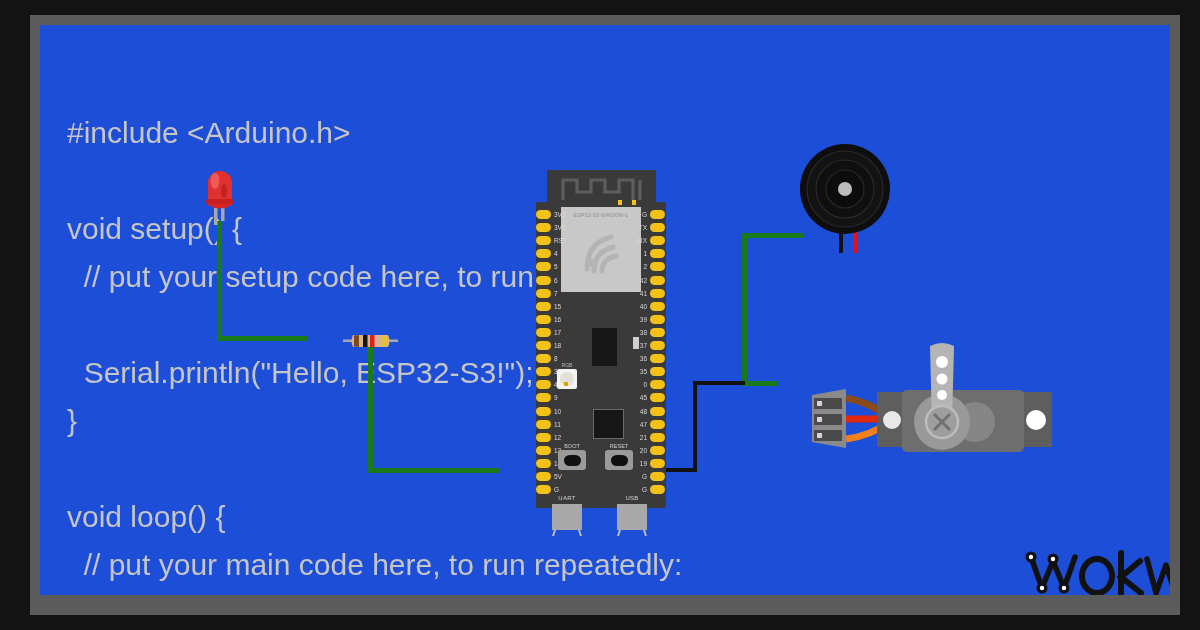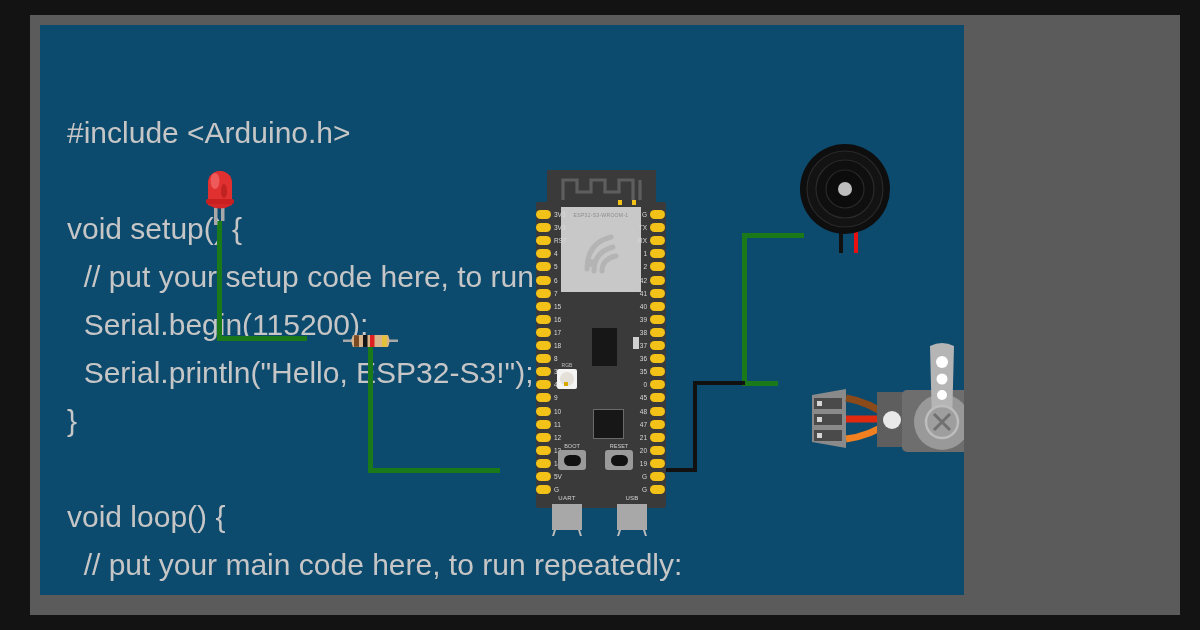--- a/index.html
+++ b/index.html
@@ -19,22 +19,22 @@
   .frame {
     position: absolute;
     left: 30px; top: 15px;
     width: 1150px; height: 600px;
     background: #5b5b5b;
   }
   
   .canvas {
     position: absolute;
     left: 40px; top: 25px;
-    width: 924px; height: 570px;
-    background: #0c4a6e;
+    width: 1130px; height: 570px;
+    background: #1d4ed8;
     overflow: hidden;
   }
   
   .code {
     position: absolute;
     left: 0; top: 0;
     width: 1130px; height: 570px;
     color: #c6c6c6;
     font-family: "Liberation Sans", sans-serif;
     font-size: 30px;
@@ -190,21 +190,20 @@
 <div id="root">
 
   <div class="frame"></div>
 
   <div class="canvas">
 
     <div class="code">
       <div class="code-line" style="top:84px;">#include &lt;Arduino.h&gt;</div>
       <div class="code-line" style="top:180px;">void setup() {</div>
       <div class="code-line" style="top:228px;">  // put your setup code here, to run once:</div>
-      <div class="code-line" style="top:276px;">  Serial.begin(115200);</div>
       <div class="code-line" style="top:324px;">  Serial.println("Hello, ESP32-S3!");</div>
       <div class="code-line" style="top:372px;">}</div>
       <div class="code-line" style="top:516px;">  // put your main code here, to run repeatedly:</div>
       <div class="code-line" style="top:468px;">void loop() {</div>
       <div class="code-line" style="top:564px;">  delay(10); // this speeds up the simulation</div>
     </div>
 
     <div class="wire wire-green" style="left:177px; top:196px; width:5px; height:120px;"></div>
     <div class="wire wire-green" style="left:177px; top:311px; width:90px; height:5px;"></div>
 

